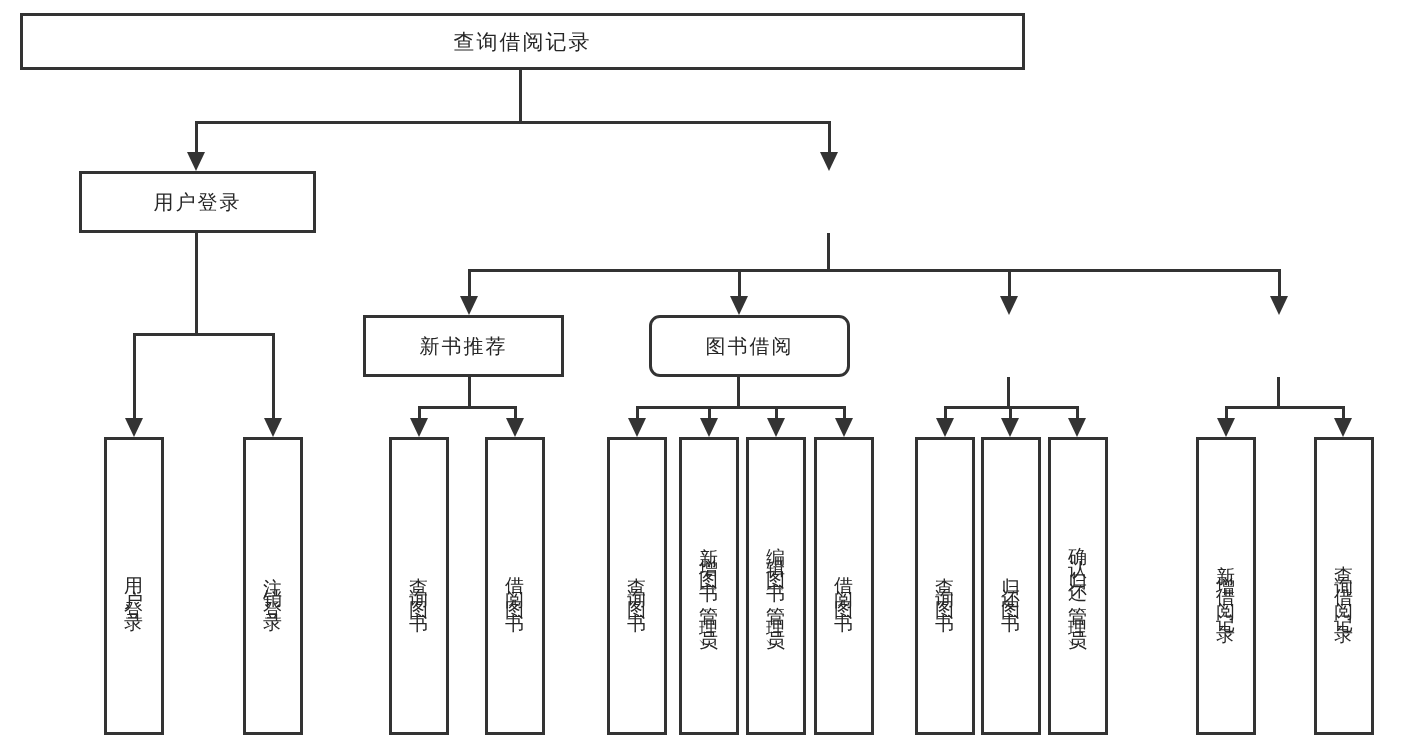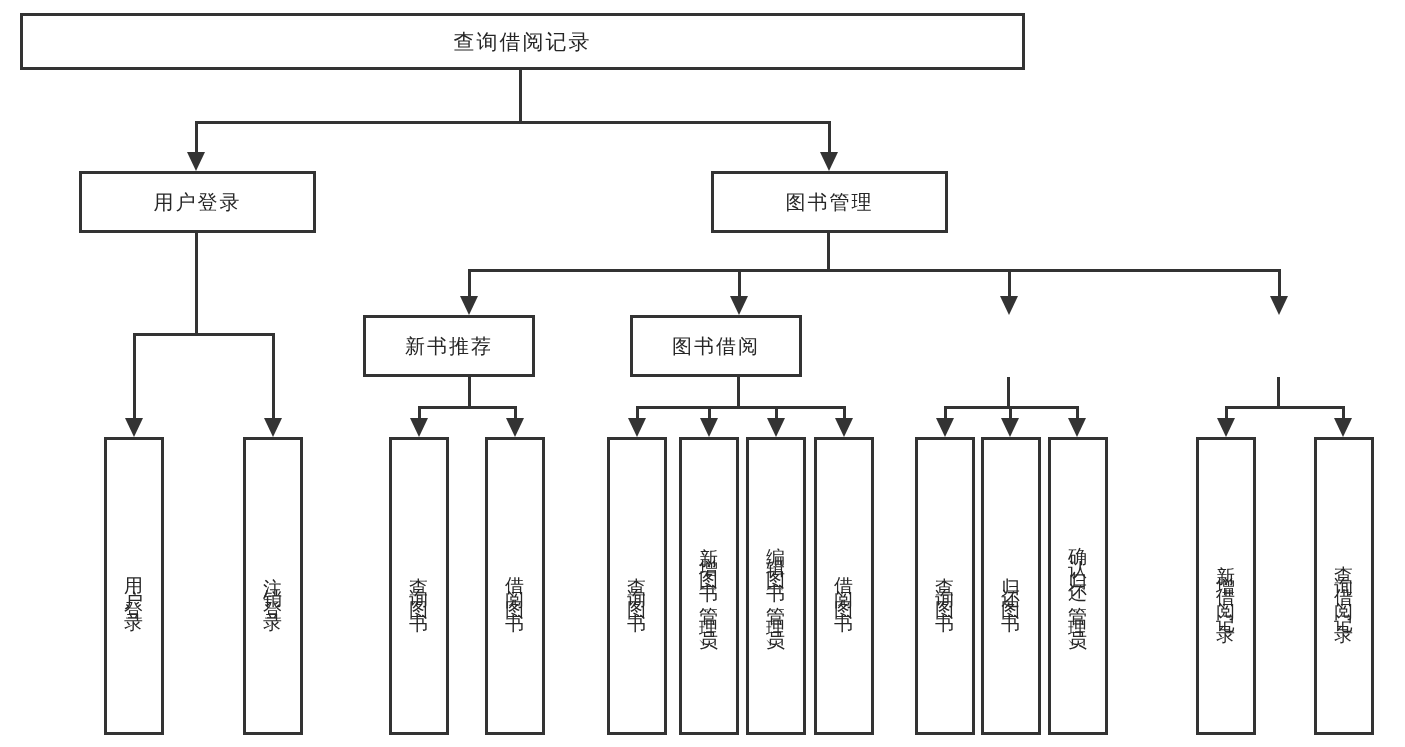--- a/index.html
+++ b/index.html
@@ -11,23 +11,23 @@
   .box{
     position:absolute;box-sizing:border-box;background:#ffffff;
     border:3px solid #333333;display:flex;align-items:center;justify-content:center;
   }
   .box .lbl{font-size:20px;letter-spacing:2px;white-space:nowrap;}
   .root{left:20px;top:13px;width:1005px;height:57px;}
   .root .lbl{font-size:21px;}
   .lvl2{top:171px;height:62px;width:237px;}
   .n-user-login{left:79px;}
   .n-book-mgmt{left:711px;}
-  .lvl3{top:315px;height:62px;width:172px;font-family:Liberation Serif, serif;}
+  .lvl3{top:315px;height:62px;width:201px;font-family:Liberation Serif, serif;}
   .n-new-book{left:363px;}
-  .n-borrow{left:630px;}
+  .n-borrow{left:649px;border-radius:11px;}
   .n-current{left:903px;}
   .n-records{left:1173px;}
   
   .leaf{
     position:absolute;top:437px;width:60px;height:298px;box-sizing:border-box;
     background:#ffffff;border:3px solid #333333;
     display:flex;align-items:center;justify-content:center;
   }
   .leaf .vtxt{
     writing-mode:vertical-rl;text-orientation:mixed;
@@ -60,23 +60,20 @@
 
   <div class="vline" style="left:519px;top:70px;height:51px;"></div>
   <div class="hline" style="left:195px;top:121px;width:636px;"></div>
   <div class="vline" style="left:195px;top:121px;height:33px;"></div>
   <div class="ah" style="left:187px;top:152px;"></div>
   <div class="vline" style="left:828px;top:121px;height:33px;"></div>
   <div class="ah" style="left:820px;top:152px;"></div>
 
   <div class="box lvl2 n-user-login">
     <span class="lbl">用户登录</span>
-  </div>
-  <div class="box lvl2 n-book-mgmt">
-    <span class="lbl">图书管理</span>
   </div>
 
   <div class="vline" style="left:195px;top:233px;height:100px;"></div>
   <div class="hline" style="left:133px;top:333px;width:142px;"></div>
   <div class="vline" style="left:133px;top:333px;height:86px;"></div>
   <div class="ah" style="left:125px;top:418px;"></div>
   <div class="vline" style="left:272px;top:333px;height:86px;"></div>
   <div class="ah" style="left:264px;top:418px;"></div>
 
   <div class="vline" style="left:827px;top:233px;height:36px;"></div>

